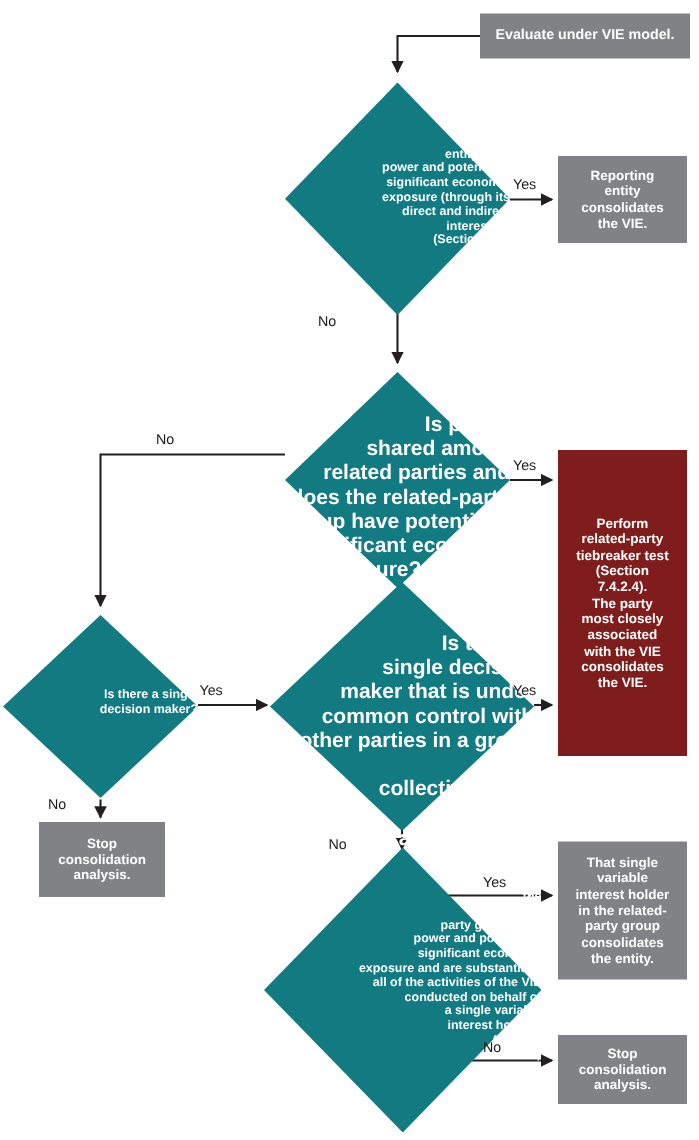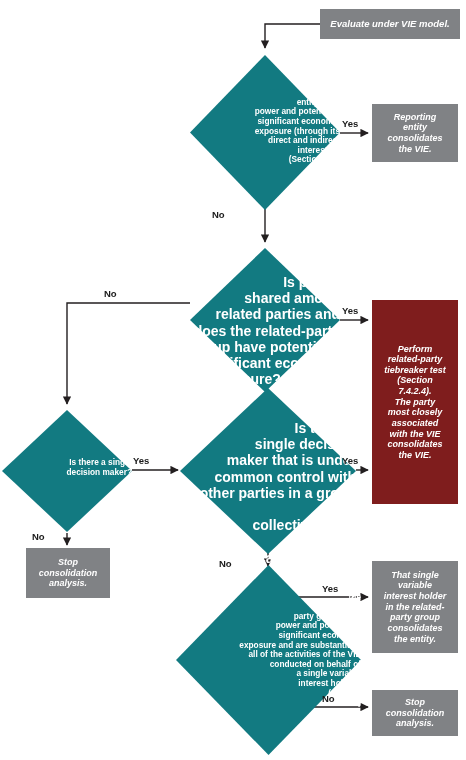--- a/index.html
+++ b/index.html
@@ -30,21 +30,20 @@
     color: #ffffff;
     font-weight: bold;
     display: flex;
     align-items: center;
     justify-content: center;
     text-align: center;
     line-height: 1.18;
     box-sizing: border-box;
     padding: 3px 4px;
     z-index: 3;
-    font-style: italic;
   }
 
   
   .diamond {
     position: absolute;
     z-index: 2;
   }
   .diamond .shape {
     position: absolute;
     left: 0; top: 0;
@@ -63,21 +62,21 @@
     text-align: right;
     line-height: 1.16;
     white-space: pre-line;
     z-index: 4;
   }
 
   
   .elabel {
     position: absolute;
     color: #1a1a1a;
-    font-weight: bold;
+    font-weight: normal;
     font-size: 9.5px;
     z-index: 5;
     white-space: nowrap;
   }
 </style>
 </head>
 <body>
 
 <div id="canvas" style="background: rgb(255, 255, 255);">
 

